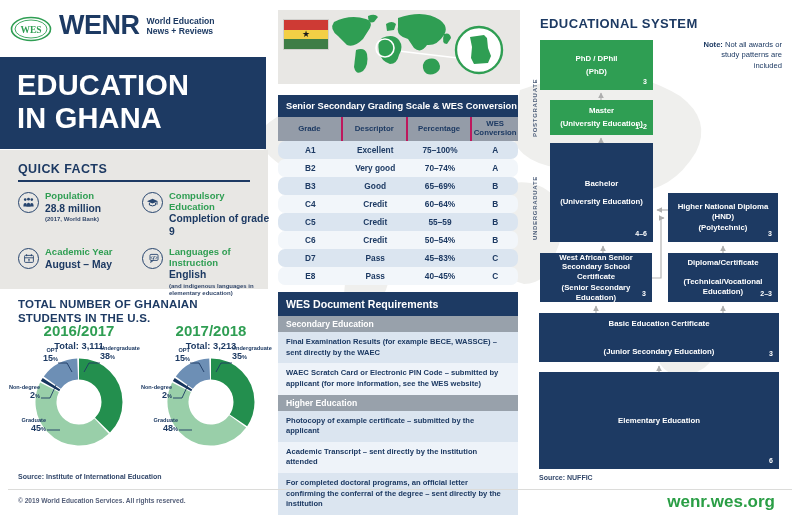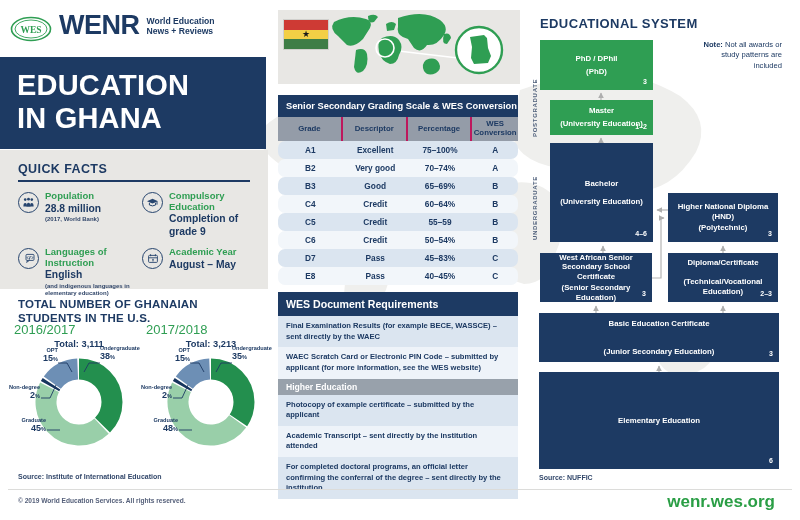--- a/index.html
+++ b/index.html
@@ -30,21 +30,21 @@
   .qf-icon { flex:0 0 auto; width:21px; height:21px; border:1.4px solid #27456e; border-radius:50%;
              display:flex; align-items:center; justify-content:center; margin-top:1px; }
   .qf-label { font-size:9.5px; font-weight:800; color:#2f9e53; line-height:1.12; }
   .qf-value { font-size:10.3px; font-weight:bold; color:#1d3a63; line-height:1.2; margin-top:1px; }
   .qf-note { font-size:6px; font-weight:bold; color:#33486b; line-height:1.25; margin-top:1px; width:105px; }
 
   .students-title { left:18px; top:297px; width:230px; font-size:11.5px; font-weight:800;
                     color:#1d3a63; line-height:1.25; letter-spacing:0.2px; }
   .donut-block { position:absolute; width:130px; height:158px; z-index:1; }
   .db-0 { left:14px; top:322px; } .db-1 { left:146px; top:322px; }
-  .donut-year { text-align:left; font-size:13px; font-weight:400; color:#2f9e53; }
+  .donut-year { text-align:center; font-size:15px; font-weight:700; color:#2f9e53; }
   .donut-total { text-align:center; font-size:9.3px; font-weight:bold; color:#1d3a63; margin-top:2px; }
   .donut-svg { position:absolute; left:21px; top:36px; }
   .donut-leaders { position:absolute; left:0; top:0; pointer-events:none; }
   .dlabel { position:absolute; line-height:1.05; }
   .dl-name { font-size:5.6px; font-weight:bold; color:#1d3a63; }
   .dl-val { font-size:9px; font-weight:800; color:#1d3a63; }
   .dl-val span { font-size:5.5px; }
   .sl-tl { left:4px;  top:26px; width:40px; text-align:right; }
   .sl-tr { left:86px; top:24px; width:46px; text-align:left; }
   .sl-ml { left:-8px; top:63px; width:34px; text-align:right; }
@@ -182,46 +182,46 @@
         <div>
           <div class="qf-label" style="width:62px">Compulsory Education</div>
           <div class="qf-value">Completion of grade 9</div>
         </div>
       </div>
 
       <div class="qf-item">
         <span class="qf-icon">
           <svg width="12" height="11" viewBox="0 0 12 11">
               <g fill="none" stroke="#27456e" stroke-width="0.9">
+            <rect x="1.6" y="2.4" width="8.8" height="7" rx="0.8"></rect>
+            <path d="M3.6,1.2 v2 M8.4,1.2 v2 M1.6,4.8 h8.8"></path>
+            <path d="M5.2,6.4 h1.6 M5.2,7.8 h1.6"></path>
+          </g>
+            </svg>
+        </span>
+        <div>
+          <div class="qf-label">Academic Year</div>
+          <div class="qf-value">August – May</div>
+        </div>
+      </div>
+
+      <div class="qf-item">
+        <span class="qf-icon">
+          <svg width="12" height="11" viewBox="0 0 12 11">
+              <g fill="none" stroke="#27456e" stroke-width="0.9">
             <rect x="3" y="1.4" width="8" height="6" rx="1"></rect>
             <path d="M4.6,7.4 L3.6,9.4 L6.4,7.4"></path>
             <path d="M5.2,3.4 l-1,1.2 1,1.2 M8.8,3.4 l1,1.2 -1,1.2 M7.3,3 l-1,3.6"></path>
           </g>
             </svg>
         </span>
         <div>
           <div class="qf-label" style="width:62px">Languages of Instruction</div>
           <div class="qf-value">English</div>
           <div class="qf-note">(and indigenous languages in elementary education)</div>
-        </div>
-      </div>
-
-      <div class="qf-item">
-        <span class="qf-icon">
-          <svg width="12" height="11" viewBox="0 0 12 11">
-              <g fill="none" stroke="#27456e" stroke-width="0.9">
-            <rect x="1.6" y="2.4" width="8.8" height="7" rx="0.8"></rect>
-            <path d="M3.6,1.2 v2 M8.4,1.2 v2 M1.6,4.8 h8.8"></path>
-            <path d="M5.2,6.4 h1.6 M5.2,7.8 h1.6"></path>
-          </g>
-            </svg>
-        </span>
-        <div>
-          <div class="qf-label">Academic Year</div>
-          <div class="qf-value">August – May</div>
         </div>
       </div>
 
     </div>
   </div>
 
   <div class="layer students-title">
     <div>TOTAL NUMBER OF GHANAIAN</div>
     <div>STUDENTS IN THE U.S.</div>
   </div>
@@ -377,20 +377,21 @@
           <div class="tcell c1">Pass</div>
           <div class="tcell c2">40–45%</div>
           <div class="tcell c3">C</div>
         </div>
       </div>
   </div>
 
   <div class="layer docreq">
     <div class="doc-title">WES Document Requirements</div>
     <div id="doc-list">
+        <div class="doc-sub">Secondary Education</div>
         <div class="doc-item a">Final Examination Results (for example BECE, WASSCE) – sent directly by the WAEC</div>
         <div class="doc-item b">WAEC Scratch Card or Electronic PIN Code – submitted by applicant (for more information, see the WES website)</div>
         <div class="doc-sub">Higher Education</div>
         <div class="doc-item a">Photocopy of example certificate – submitted by the applicant</div>
         <div class="doc-item b">Academic Transcript – sent directly by the institution attended</div>
         <div class="doc-item a">For completed doctoral programs, an official letter confirming the conferral of the degree – sent directly by the institution</div>
       </div>
   </div>
 
   <div class="layer es-title">EDUCATIONAL SYSTEM</div>

